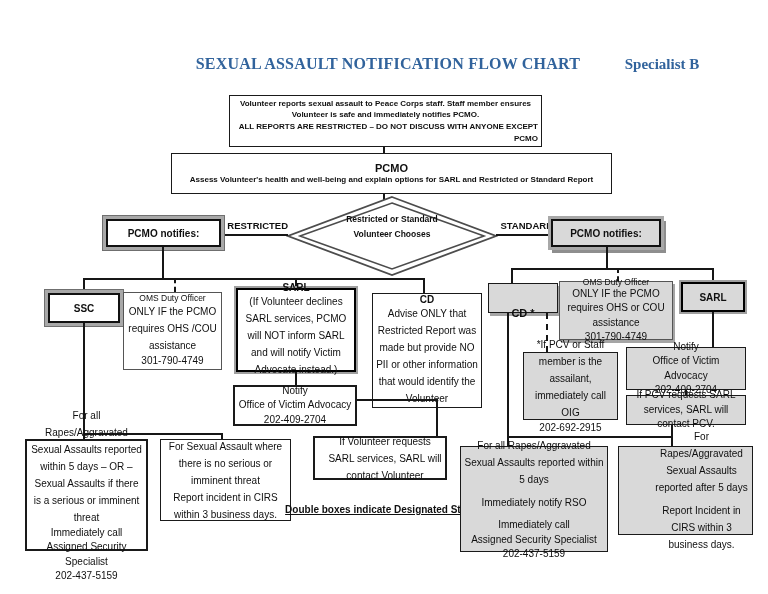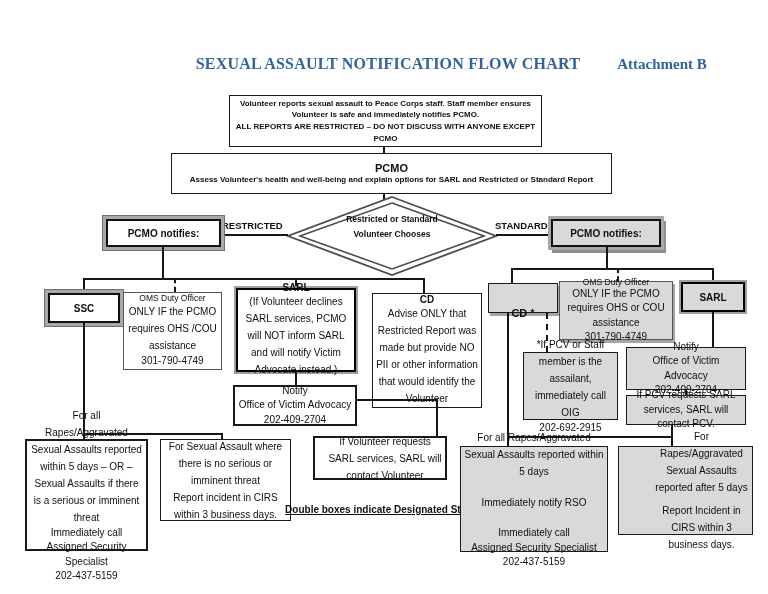--- a/index.html
+++ b/index.html
@@ -16,36 +16,36 @@
   .drop2{ box-shadow:2px 3px 0 0 #a5a5a5; }
   .hl { position:absolute; background:#161616; height:2px; }
   .vl { position:absolute; background:#161616; width:2px; }
   .vdash { position:absolute; width:0; border-left:2px dashed #161616; }
   .t-title { font-family:"Liberation Serif", serif; font-weight:bold; color:#31639c; font-size:16px; letter-spacing:.2px; }
   .t-attach{ font-family:"Liberation Serif", serif; font-weight:bold; color:#31639c; font-size:15px; }
   .h11 { font-size:11px; font-weight:bold; }
   .h10 { font-size:10px; font-weight:bold; }
   .h95 { font-size:11px; font-weight:bold;margin-top:30px; }
   .h85 { font-size:8.5px; font-weight:normal; }
-  .b8  { font-size:8px;  font-weight:bold; line-height:1.45; }
+  .b8  { font-size:8px;  font-weight:bold; line-height:1.45;text-align:right; }
   .b75 { font-size:10px; font-weight:normal; line-height:1.45; }
   .airy{ line-height:1.7; }
-  .lbl { position:absolute; font-size:9.5px; font-weight:bold; text-align:left; }
+  .lbl { position:absolute; font-size:9.5px; font-weight:bold; text-align:right; }
   .note{ position:absolute; font-size:10px; font-weight:bold; text-decoration:underline; text-align:center; }
-  .gap4{ margin-top:16px; } .gap6{ margin-top:6px; }
+  .gap4{ margin-top:8px; } .gap6{ margin-top:6px; }
   .dia-txt { position:absolute; left:286px; top:212px; width:212px; text-align:center;
              font-size:8.5px; font-weight:bold; line-height:1.8; }
 </style>
 </head>
 <body>
 
 <div class="page">
 
   <div class="abs t-title" style="left:180px; top:55px; width:400px; text-align:right;">SEXUAL ASSAULT NOTIFICATION FLOW CHART</div>
-  <div class="abs t-attach" style="left:606px; top:56px; width:112px; text-align:center;">Attachment B</div>
+  <div class="abs t-attach" style="left:606px; top:56px; width:112px; text-align:center;">Specialist B</div>
 
   <div class="box" style="left:229px; top:95px; width:313px; height:52px;">
     <div class="b8">Volunteer reports sexual assault to Peace Corps staff.  Staff member ensures</div>
     <div class="b8">Volunteer is safe and immediately notifies PCMO.</div>
     <div class="b8">ALL REPORTS ARE RESTRICTED – DO NOT DISCUSS WITH ANYONE EXCEPT PCMO</div>
   </div>
 
   <div class="vl" style="left:383px; top:147px; height:6px;"></div>
 
   <div class="box" style="left:171px; top:153px; width:441px; height:41px;">

